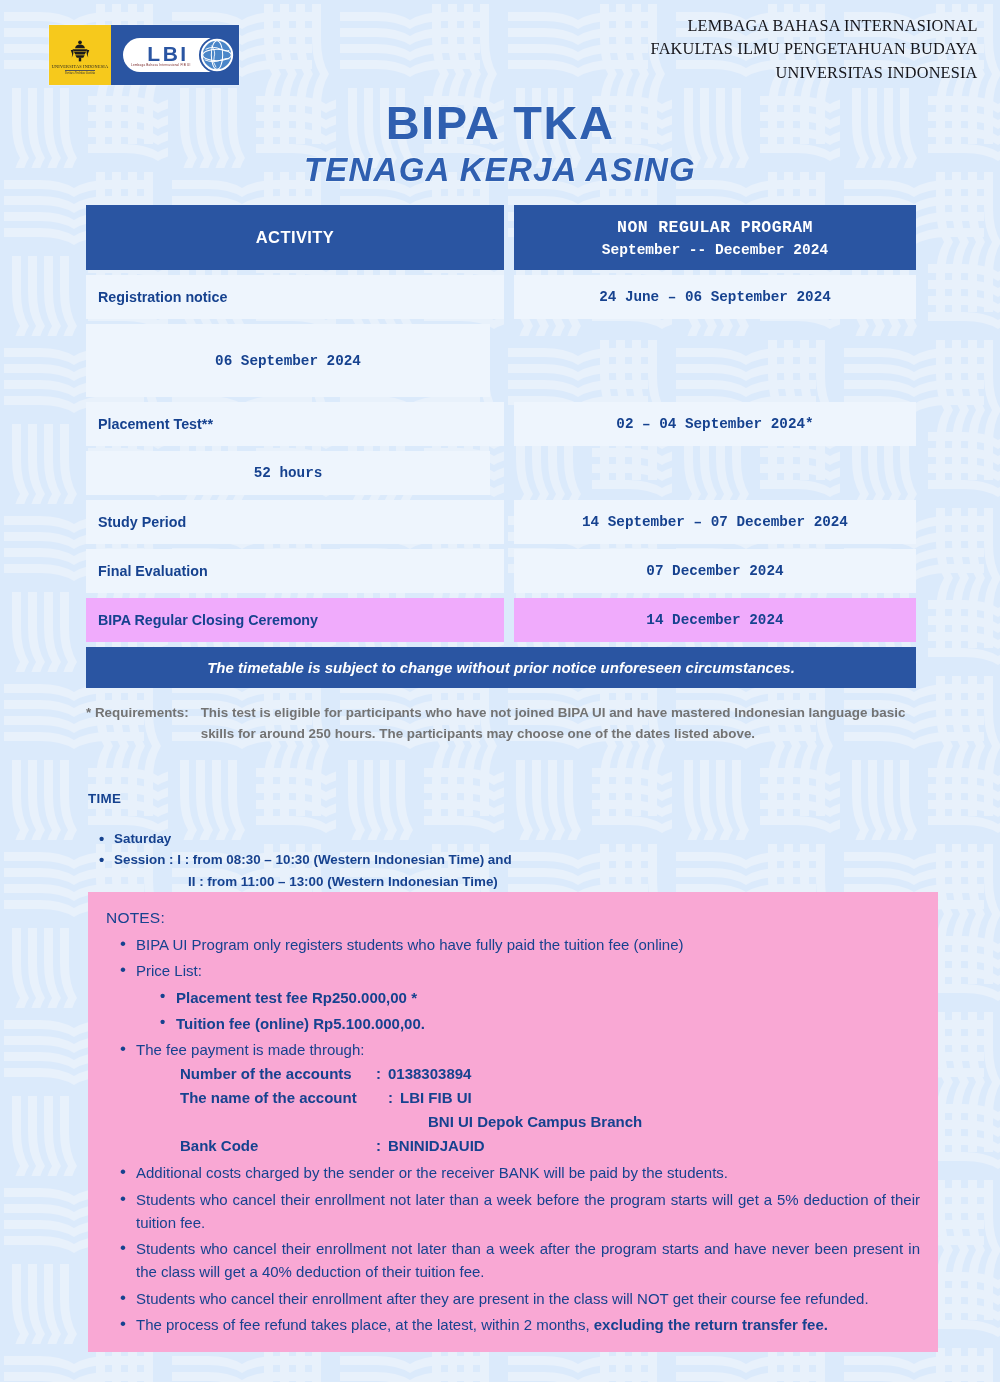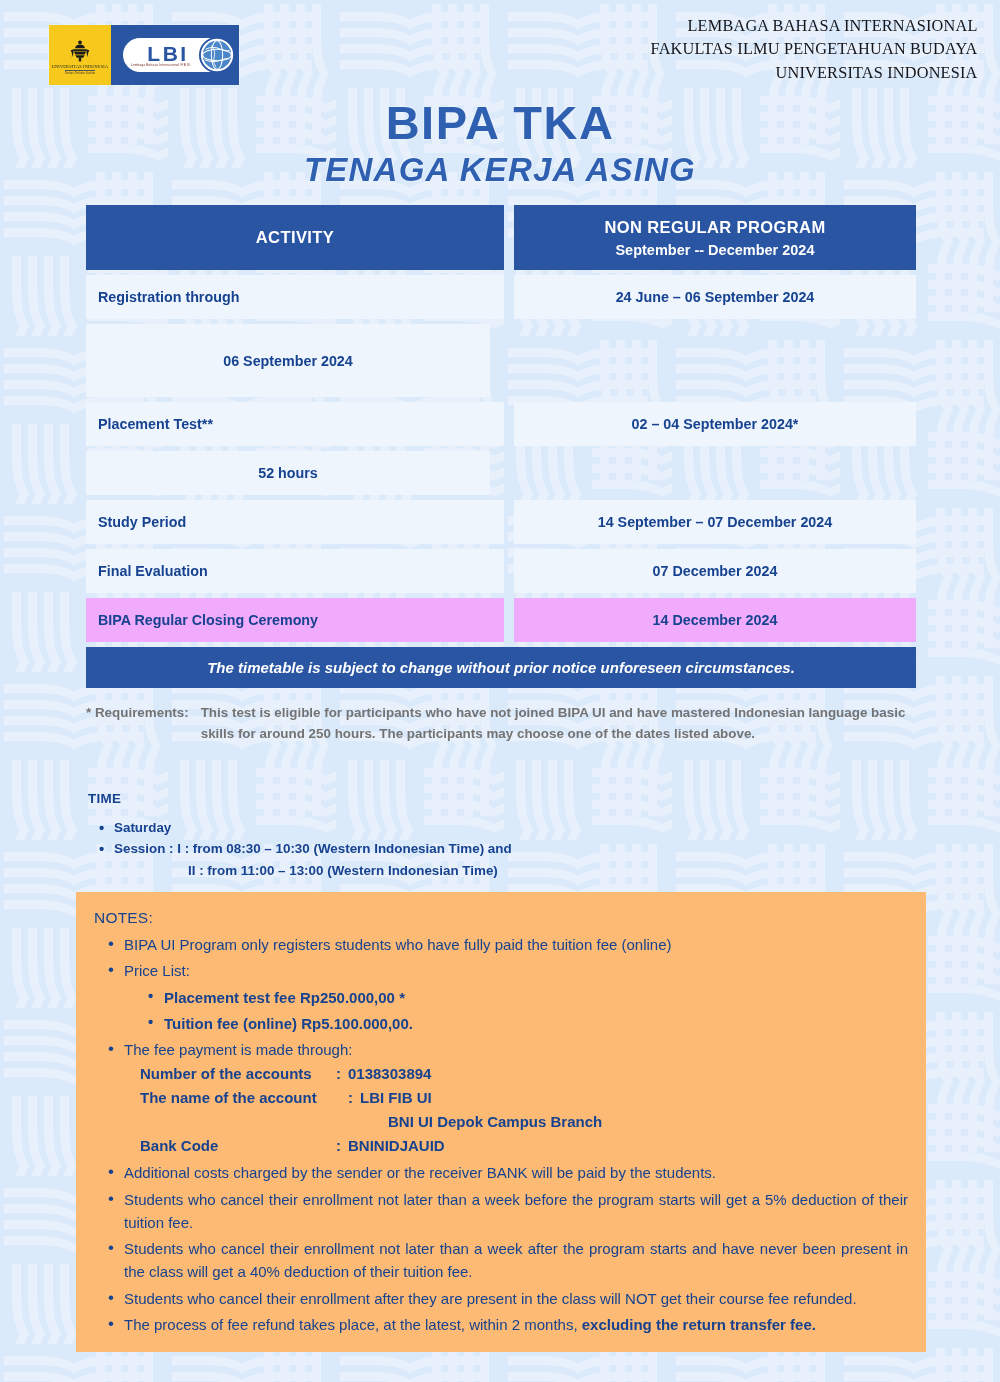--- a/index.html
+++ b/index.html
@@ -172,21 +172,21 @@
     gap: 10px;
     margin-bottom: 5px;
   }
   .tcell {
     background: #eef5fd;
     color: #16428f;
     display: flex;
     align-items: center;
   }
   .c-act { width: 420px; padding: 10px 12px; }
-  .c-val { width: 404px; padding: 10px 12px; justify-content: center; text-align: center; }
+  .c-val { width: 404px; padding: 10px 12px; justify-content: center; text-align: center; font-family: Liberation Mono, monospace; }
 
   .thead .tcell {
     background: #2A55A2;
     color: #ffffff;
     justify-content: center;
     text-align: center;
     flex-direction: column;
     height: 65px;
     padding: 6px 10px;
   }
@@ -227,43 +227,43 @@
   .time-block {
     position: absolute;
     left: 88px;
     top: 789px;
     color: #16428f;
     font-size: 13.4px;
     font-weight: bold;
     line-height: 1.55;
   }
   .time-block .t-head { letter-spacing: 0.3px; }
-  .time-block ul { list-style: none; margin-top: 7px; }
+  .time-block ul { list-style: none; margin-top: 18px; }
   .time-block li {
     position: relative;
     padding-left: 26px;
     line-height: 1.62;
   }
   .time-block li::before {
     content: "\2022";
     position: absolute;
     left: 11px;
     top: -1px;
     font-size: 15px;
   }
   .time-indent { padding-left: 74px; }
 
   
   .notes {
     position: absolute;
-    left: 76px;
+    left: 88px;
     top: 892px;
     width: 850px;
     min-height: 458px;
-    background: #fdba74;
+    background: #f9a8d4;
     color: #16428f;
     padding: 14px 18px 16px 18px;
     font-size: 15px;
     line-height: 1.55;
   }
   .notes-title { font-size: 15.5px; margin-bottom: 2px; letter-spacing: 0.2px; }
   .notes ul { list-style: none; }
   .notes > ul > li {
     position: relative;
     padding-left: 30px;
@@ -287,21 +287,21 @@
   .notes ul ul li::before {
     content: "\2022";
     position: absolute;
     left: 24px;
     top: -2px;
     font-size: 15px;
   }
 
   .bank-table { margin-top: 1px; margin-left: 16px; font-weight: bold; }
   .bank-row { display: flex; line-height: 1.6; }
-  .bank-key { width: 196px; }
+  .bank-key { width: 196px; margin-left: 28px; }
   .bank-sep { width: 12px; }
   .bank-val { flex: 1; }
   .bank-row.indent .bank-key { width: 208px; }
 
   .bold { font-weight: bold; }
 </style>
 </head>
 <body>
 
 <svg id="bg-pattern" width="1000" height="1382" viewBox="0 0 1000 1382" xmlns="http://www.w3.org/2000/svg">
@@ -398,21 +398,21 @@
       <div class="tcell c-act">
         <span class="th-line1">ACTIVITY</span>
       </div>
       <div class="tcell c-val">
         <span class="th-line1">NON REGULAR PROGRAM</span>
         <span class="th-line2">September -- December 2024</span>
       </div>
     </div>
 
     <div class="trow tbody-row">
-      <div class="tcell c-act">Registration through</div>
+      <div class="tcell c-act">Registration notice</div>
       <div class="tcell c-val">24 June – 06 September 2024</div>
     </div>
 
     <div class="trow tbody-row tall">
       <div class="tcell c-val">06 September 2024</div>
     </div>
 
     <div class="trow tbody-row">
       <div class="tcell c-act">Placement Test**</div>
       <div class="tcell c-val">02 – 04 September 2024*</div>

